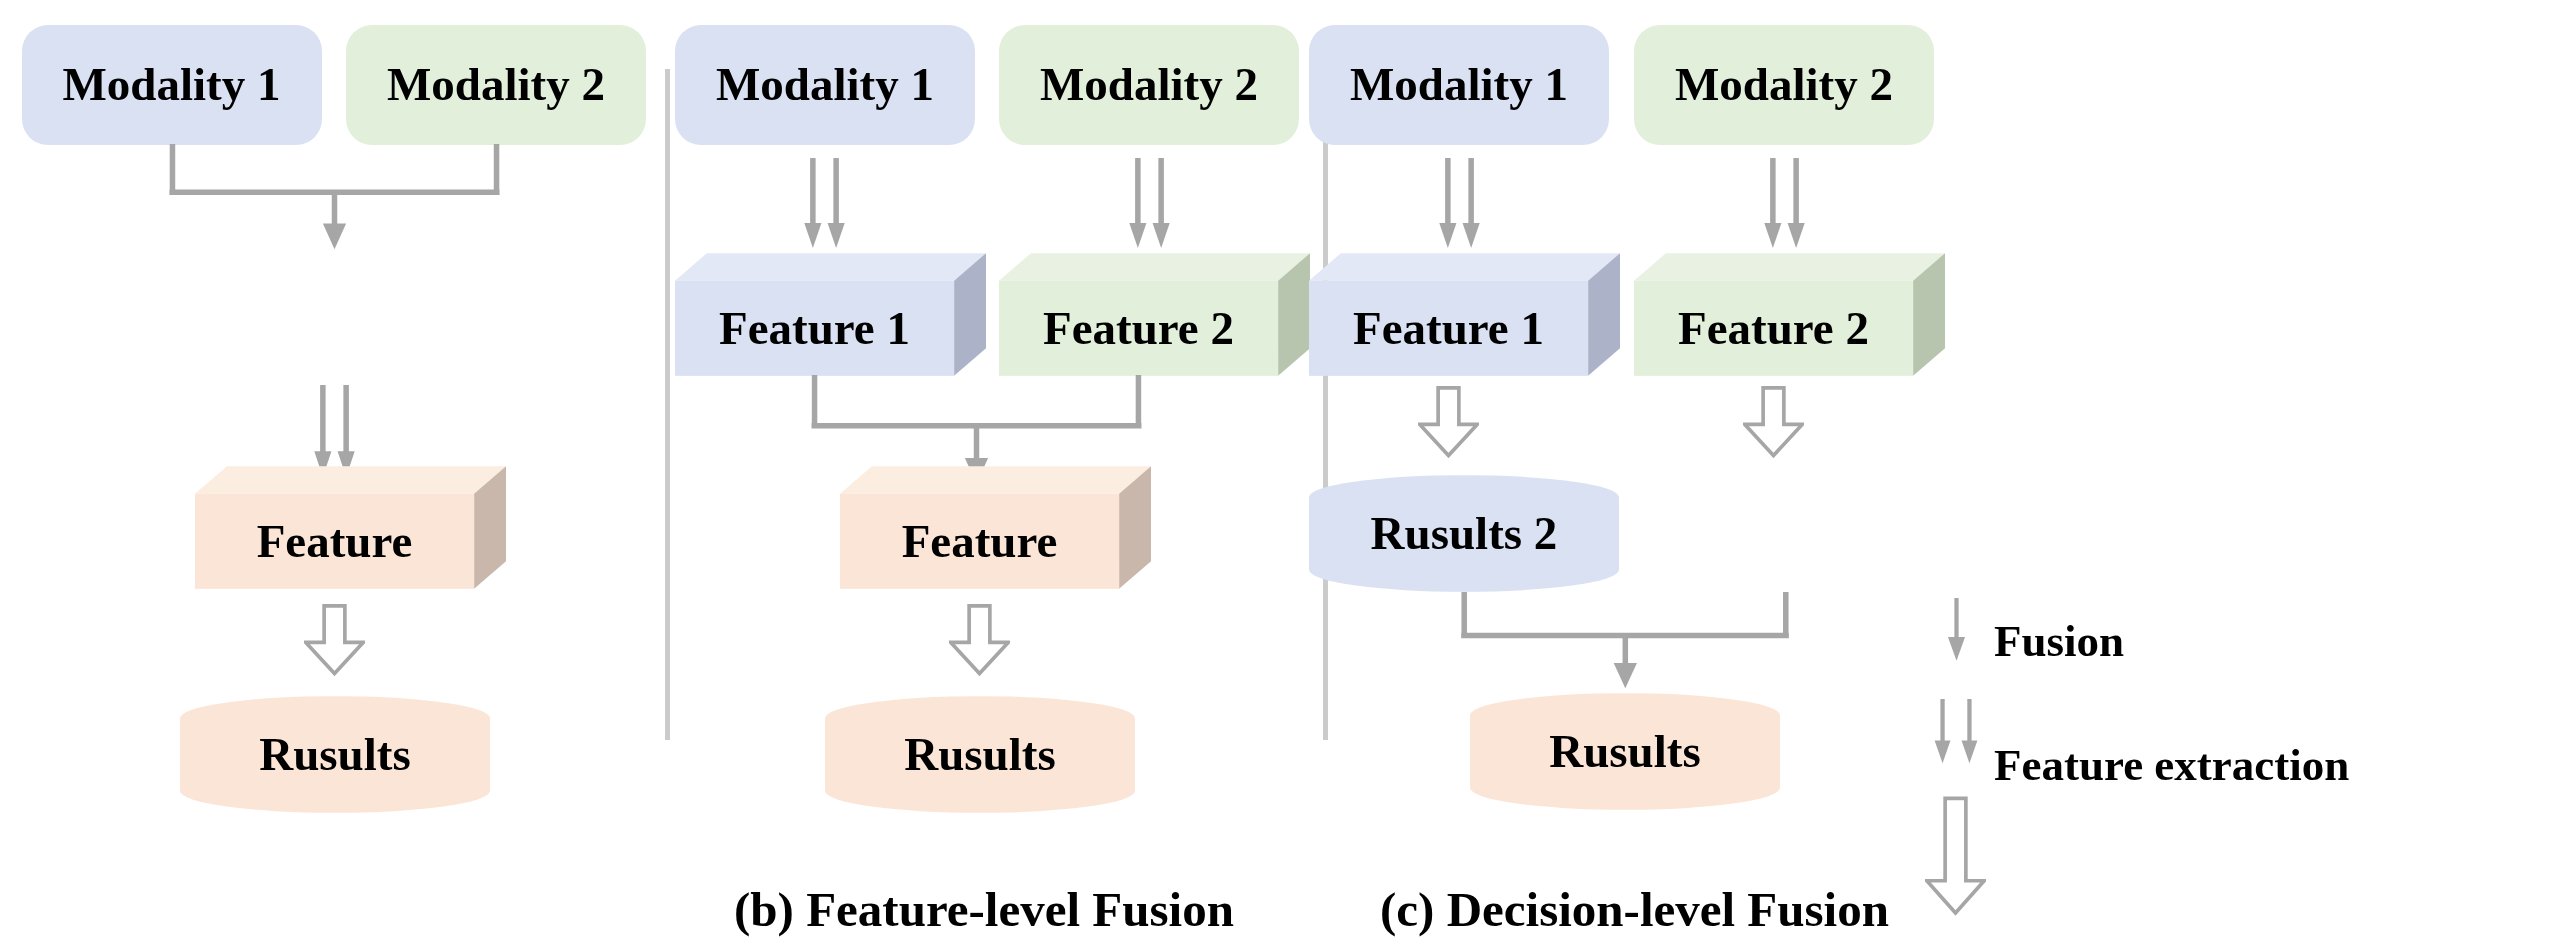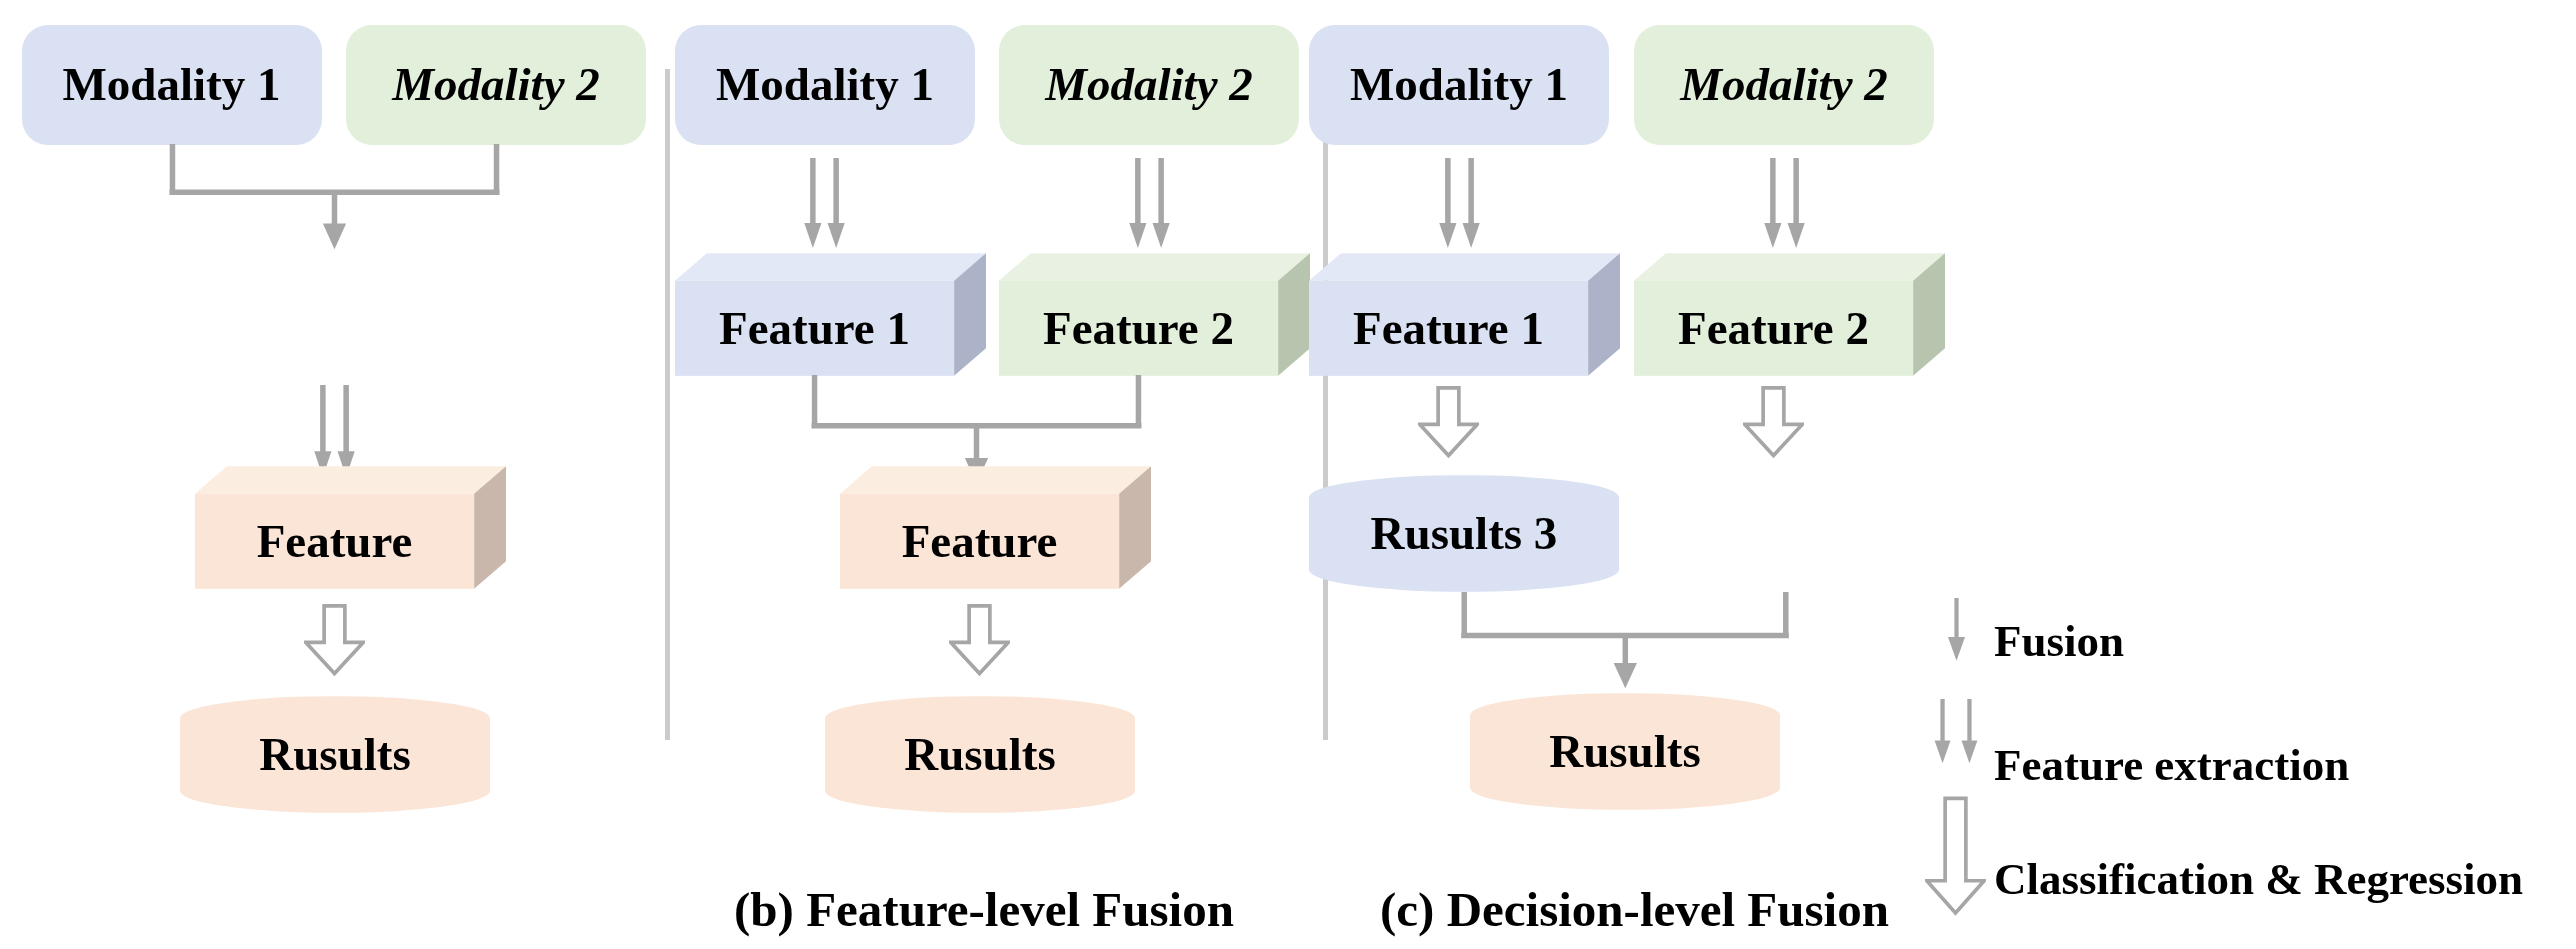--- a/index.html
+++ b/index.html
@@ -41,21 +41,21 @@
   .rbox {
     position: absolute;
     width: 300px;
     height: 120px;
     border-radius: 26px;
     display: flex;
     align-items: center;
     justify-content: center;
   }
   .rbox.blue  { background: var(--modality1-fill); }
-  .rbox.green { background: var(--modality2-fill); font-style: italic; }
+  .rbox.green { background: var(--modality2-fill); }
   .rbox.peach { background: var(--fusion-fill); }
   .shape-label {
     font-size: 47px;
     line-height: 1;
     white-space: nowrap;
     text-align: center;
   }
   .box3d { position: absolute; width: 311px; height: 123px; }
   .box3d svg { position: absolute; inset: 0; }
   .box3d .shape-label {
@@ -264,21 +264,21 @@
       <polygon class="hollow-arrow-shape" points="33,3 67,3 67,63 97,63 50,114 3,63 33,63"></polygon>
     </svg>
     <svg class="abs" style="left:1743px;top:386px" width="61" height="72" viewBox="0 0 100 118">
       <polygon class="hollow-arrow-shape" points="33,3 67,3 67,63 97,63 50,114 3,63 33,63"></polygon>
     </svg>
 
     <div class="cyl blue" style="left:1309px;top:475px">
       <svg width="310" height="117" viewBox="0 0 505 190">
         <path class="cyl-body" d="M0,36 A252.5,36 0 0 1 505,36 L505,154 A252.5,36 0 0 1 0,154 Z"></path>
       </svg>
-      <span class="shape-label">Rusults 3</span>
+      <span class="shape-label">Rusults 2</span>
     </div>
 
     <svg class="abs" style="left:1458px;top:592px" width="334" height="98" viewBox="0 0 545 160">
       <path class="conn-line" d="M10,0 V71 M535,0 V71 M5,71 H540 M273,71 V120"></path>
       <polygon class="conn-head" points="254,116 292,116 273,157"></polygon>
     </svg>
 
     <div class="cyl peach" style="left:1470px;top:693px">
       <svg width="310" height="117" viewBox="0 0 505 190">
         <path class="cyl-body" d="M0,36 A252.5,36 0 0 1 505,36 L505,154 A252.5,36 0 0 1 0,154 Z"></path>
@@ -300,17 +300,16 @@
     <svg class="abs" style="left:1929px;top:699px" width="54" height="66" viewBox="0 0 88 108">
       <path class="thin-line" d="M22,0 V72 M66,0 V72"></path>
       <polygon class="conn-head" points="9,68 35,68 22,105"></polygon>
       <polygon class="conn-head" points="53,68 79,68 66,105"></polygon>
     </svg>
     <div class="legend-label" style="left:1994px;top:738px">Feature extraction</div>
 
     <svg class="abs" style="left:1925px;top:796px" width="61" height="120" viewBox="0 0 100 195">
       <polygon class="hollow-arrow-shape" points="33,3 67,3 67,138 97,138 50,191 3,138 33,138"></polygon>
     </svg>
-    <div class="legend-label" style="left:1994px;top:852px">Classification &amp; Regression</div>
   </section>
 
 </div>
 
 
 </body></html>

